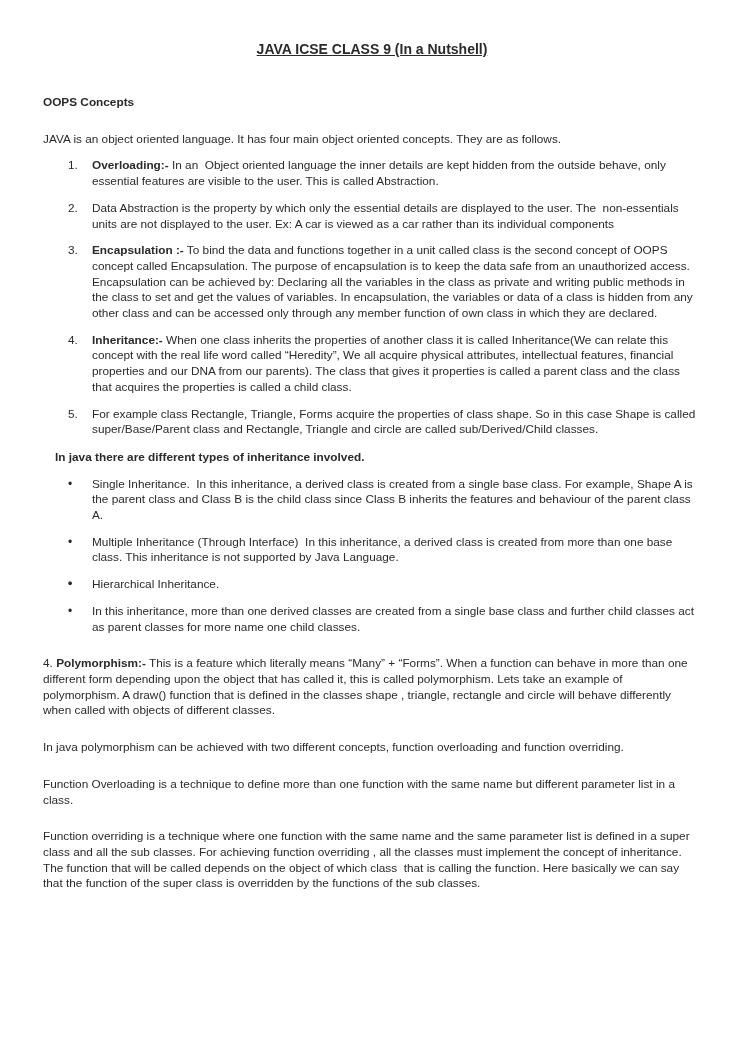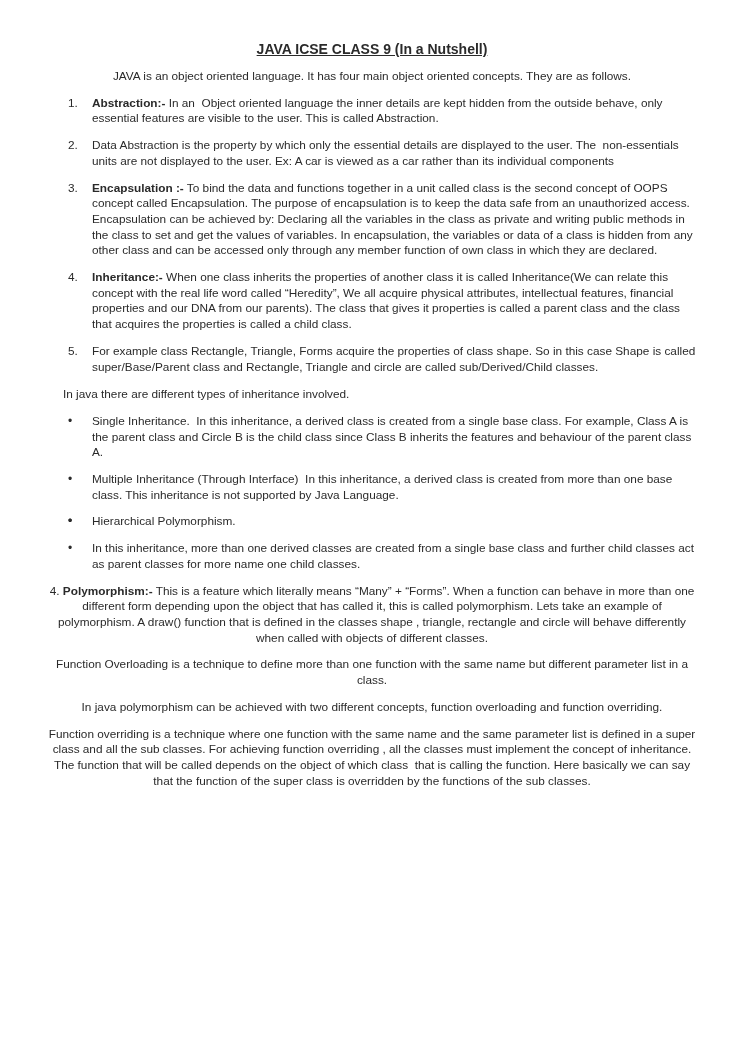--- a/index.html
+++ b/index.html
@@ -25,73 +25,73 @@
     font-size: 14px;
     line-height: 18px;
     margin: 0;
   }
   .doc-title .underlined { text-decoration: underline; }
   .section-heading {
     font-weight: 700;
     margin-top: 37px;
   }
   .para {
-    margin-top: 11px;
+    margin-top: 21px;
     white-space: pre-wrap;
-    text-align: center;
   }
   .list-item {
     position: relative;
     margin-top: 11px;
     margin-left: 49px;
     white-space: pre-wrap;
   }
   .list-item .marker {
     position: absolute;
     left: -24px;
     top: 0;
     white-space: normal;
   }
   .bullet-item .marker {
     font-size: 12px;
   }
   .lead-bold { font-weight: 700; }
   .sub-heading {
-    font-weight: 400;
+    font-weight: 700;
     margin-top: 12px;
-    margin-left: 20px;
+    margin-left: 12px;
   }
 </style>
 </head>
 <body>
 
 <div class="page">
 
   <div class="doc-title"><span class="underlined">JAVA ICSE CLASS 9 (In a Nutshell)</span></div>
 
+  <div class="section-heading">OOPS Concepts</div>
 
   <div class="para">JAVA is an object oriented language. It has four main object oriented concepts. They are as follows.</div>
 
   <div>
-    <div class="list-item"><span class="marker">1.</span><span class="lead-bold">Abstraction:-</span><span> In an  Object oriented language the inner details are kept hidden from the outside behave, only essential features are visible to the user. This is called Abstraction.</span></div>
+    <div class="list-item"><span class="marker">1.</span><span class="lead-bold">Overloading:-</span><span> In an  Object oriented language the inner details are kept hidden from the outside behave, only essential features are visible to the user. This is called Abstraction.</span></div>
     <div class="list-item"><span class="marker">2.</span><span class="lead-bold"></span><span>Data Abstraction is the property by which only the essential details are displayed to the user. The  non-essentials units are not displayed to the user. Ex: A car is viewed as a car rather than its individual components</span></div>
     <div class="list-item"><span class="marker">3.</span><span class="lead-bold">Encapsulation :-</span><span> To bind the data and functions together in a unit called class is the second concept of OOPS concept called Encapsulation. The purpose of encapsulation is to keep the data safe from an unauthorized access. Encapsulation can be achieved by: Declaring all the variables in the class as private and writing public methods in the class to set and get the values of variables. In encapsulation, the variables or data of a class is hidden from any other class and can be accessed only through any member function of own class in which they are declared.</span></div>
     <div class="list-item"><span class="marker">4.</span><span class="lead-bold">Inheritance:-</span><span> When one class inherits the properties of another class it is called Inheritance(We can relate this concept with the real life word called “Heredity”, We all acquire physical attributes, intellectual features, financial properties and our DNA from our parents). The class that gives it properties is called a parent class and the class that acquires the properties is called a child class.</span></div>
     <div class="list-item"><span class="marker">5.</span><span class="lead-bold"></span><span>For example class Rectangle, Triangle, Forms acquire the properties of class shape. So in this case Shape is called super/Base/Parent class and Rectangle, Triangle and circle are called sub/Derived/Child classes.</span></div>
   </div>
 
   <div class="sub-heading">In java there are different types of inheritance involved.</div>
 
   <div>
-    <div class="list-item bullet-item"><span class="marker">•</span><span>Single Inheritance.  In this inheritance, a derived class is created from a single base class. For example, Class A is the parent class and Circle B is the child class since Class B inherits the features and behaviour of the parent class A.</span></div>
+    <div class="list-item bullet-item"><span class="marker">•</span><span>Single Inheritance.  In this inheritance, a derived class is created from a single base class. For example, Shape A is the parent class and Class B is the child class since Class B inherits the features and behaviour of the parent class A.</span></div>
     <div class="list-item bullet-item"><span class="marker">•</span><span>Multiple Inheritance (Through Interface)  In this inheritance, a derived class is created from more than one base class. This inheritance is not supported by Java Language.</span></div>
     <div class="list-item bullet-item"><span class="marker">•</span></div>
-    <div class="list-item bullet-item"><span class="marker">•</span><span>Hierarchical Polymorphism.</span></div>
+    <div class="list-item bullet-item"><span class="marker">•</span><span>Hierarchical Inheritance.</span></div>
     <div class="list-item bullet-item"><span class="marker">•</span><span>In this inheritance, more than one derived classes are created from a single base class and further child classes act as parent classes for more name one child classes.</span></div>
   </div>
 
   <div class="para"><span>4. </span><span class="lead-bold">Polymorphism:-</span><span> This is a feature which literally means “Many” + “Forms”. When a function can behave in more than one different form depending upon the object that has called it, this is called polymorphism. Lets take an example of polymorphism. A draw() function that is defined in the classes shape , triangle, rectangle and circle will behave differently when called with objects of different classes.</span></div>
 
+  <div class="para">In java polymorphism can be achieved with two different concepts, function overloading and function overriding.</div>
   <div class="para">Function Overloading is a technique to define more than one function with the same name but different parameter list in a class.</div>
-  <div class="para">In java polymorphism can be achieved with two different concepts, function overloading and function overriding.</div>
   <div class="para">Function overriding is a technique where one function with the same name and the same parameter list is defined in a super class and all the sub classes. For achieving function overriding , all the classes must implement the concept of inheritance. The function that will be called depends on the object of which class  that is calling the function. Here basically we can say that the function of the super class is overridden by the functions of the sub classes.</div>
 
 </div>
 
 </body></html>

